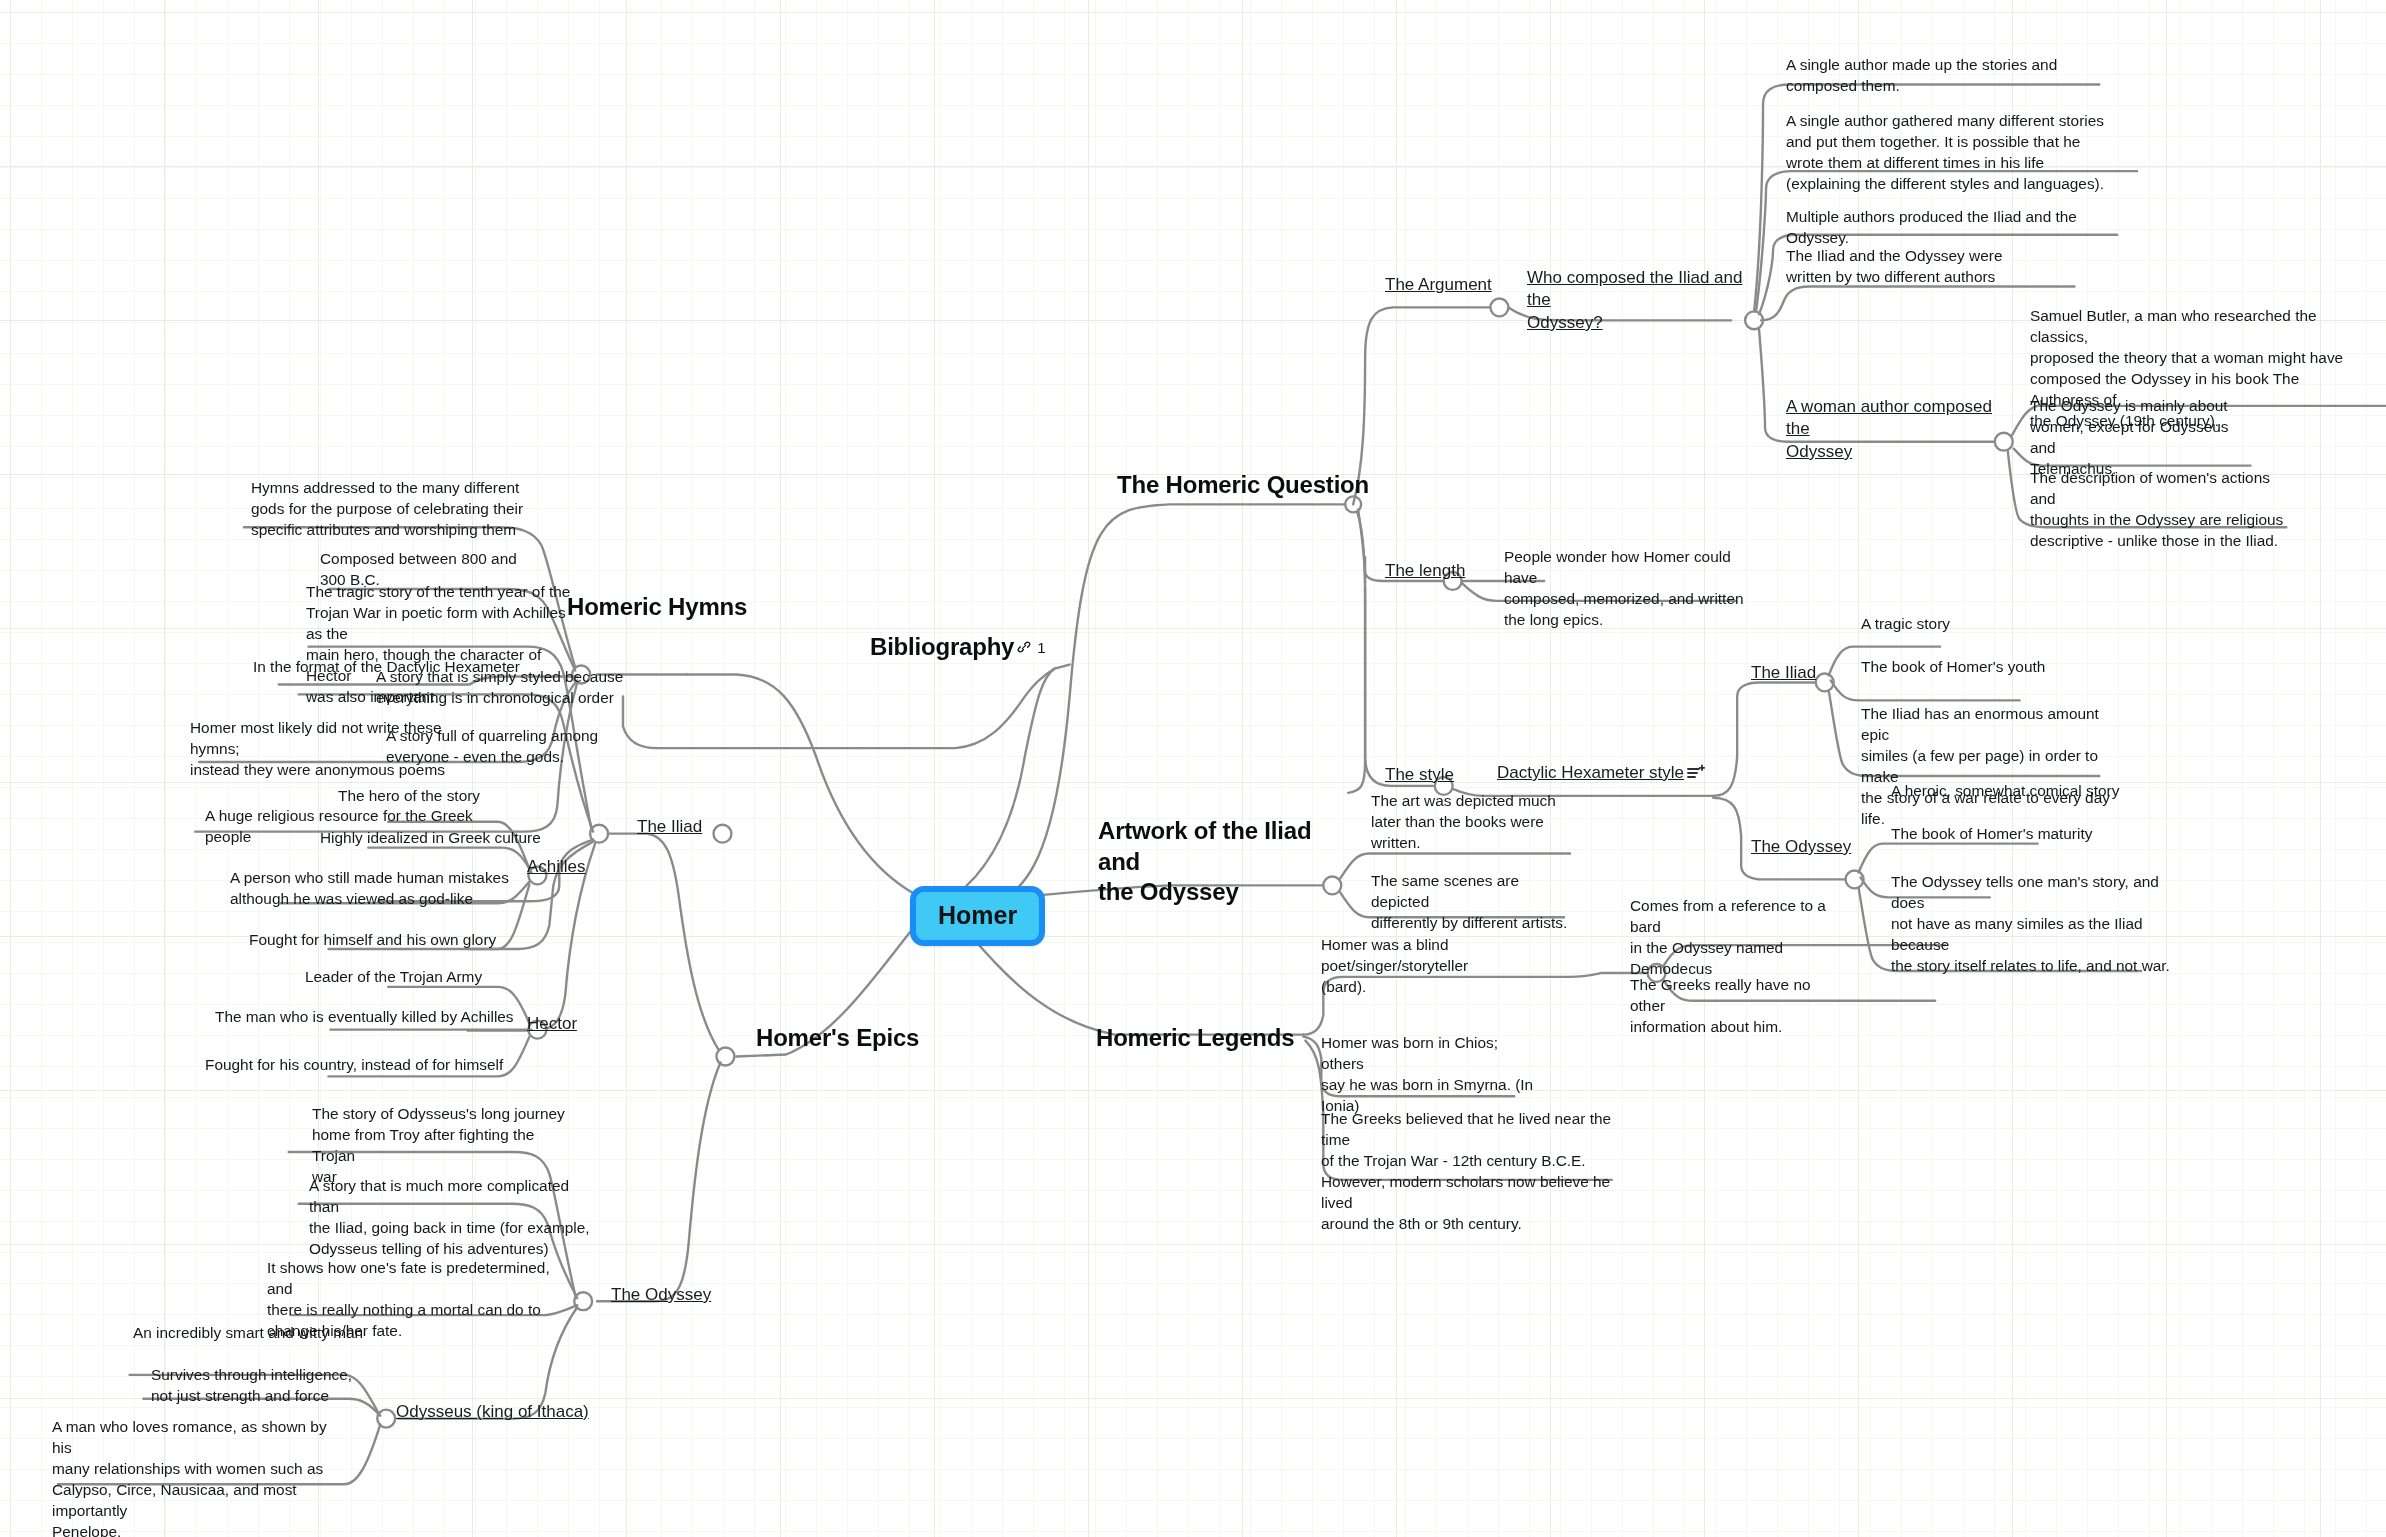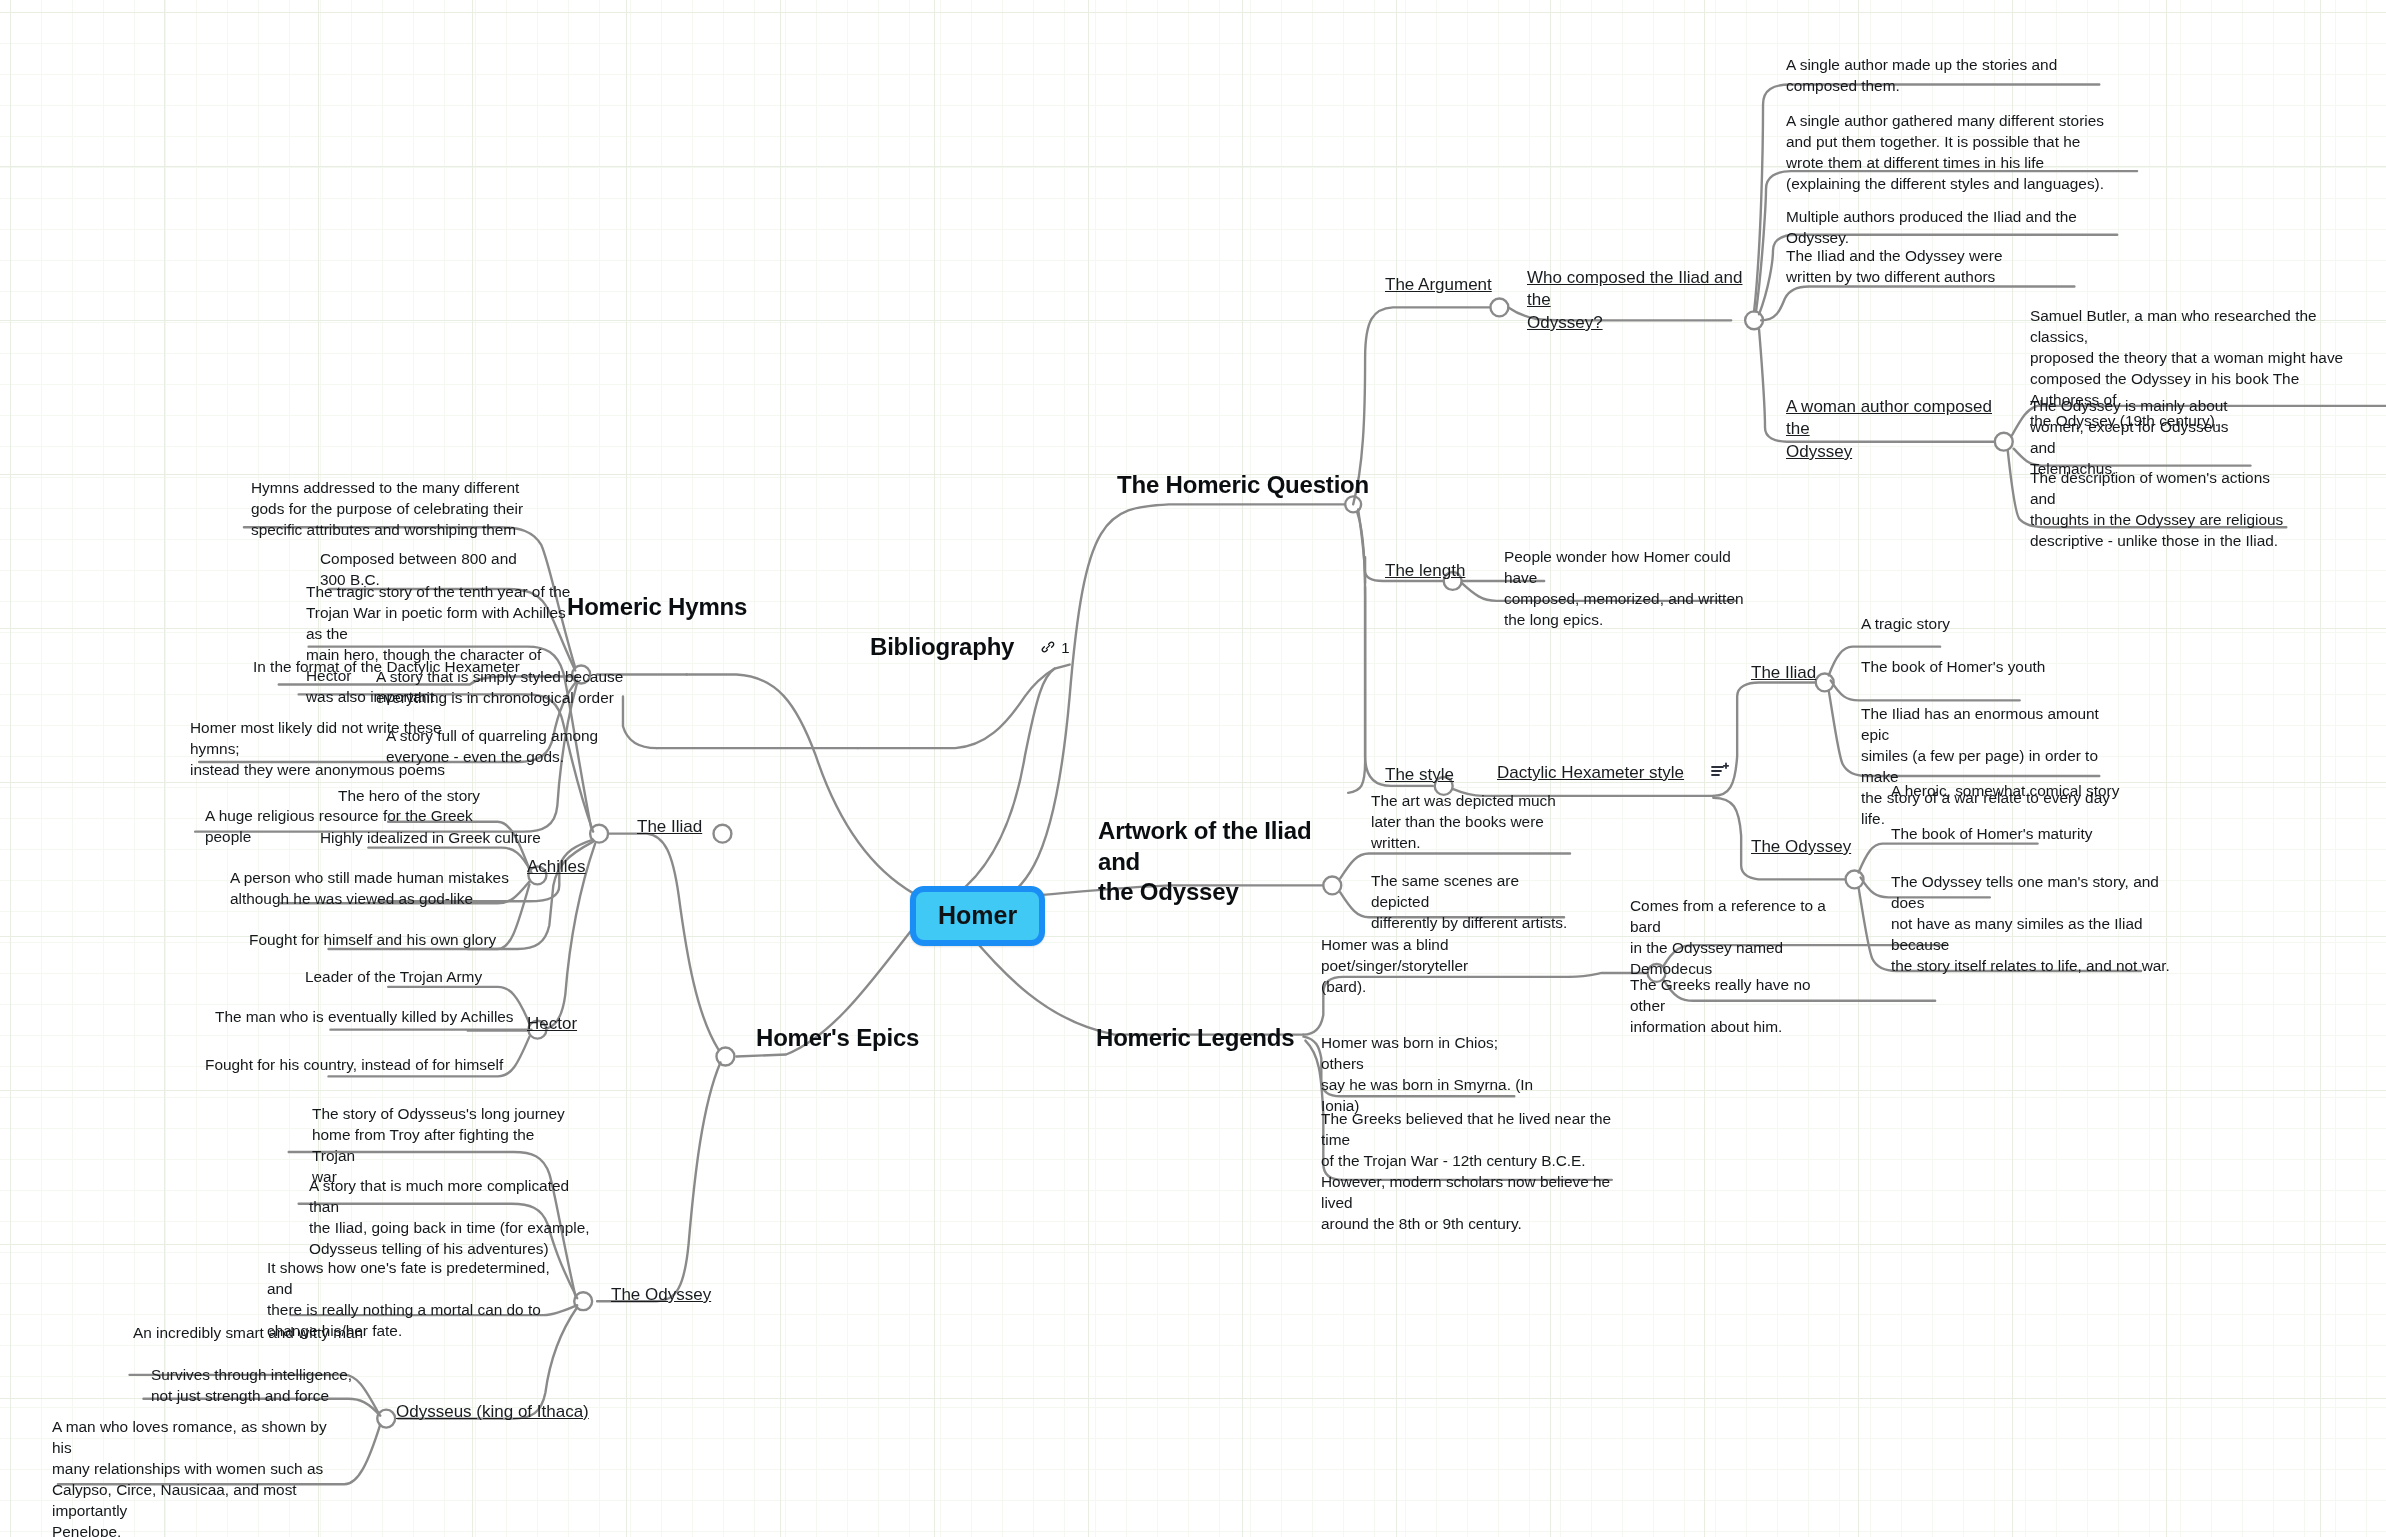--- a/index.html
+++ b/index.html
@@ -68,21 +68,22 @@
   
   .leaf {
     font-size: 15.4px;
     font-weight: normal;
     line-height: 1.36;
     color: #15181b;
     white-space: pre-line;
   }
   .row {
     display: flex;
-    gap: 26px;
+    align-items: center;
+    gap: 2px;
   }
   .badge-link {
     display: inline-flex;
     align-items: center;
     gap: 5px;
     font-size: 15px;
     font-weight: normal;
     color: #15181b;
   }
   .icon-svg { display: block; }

